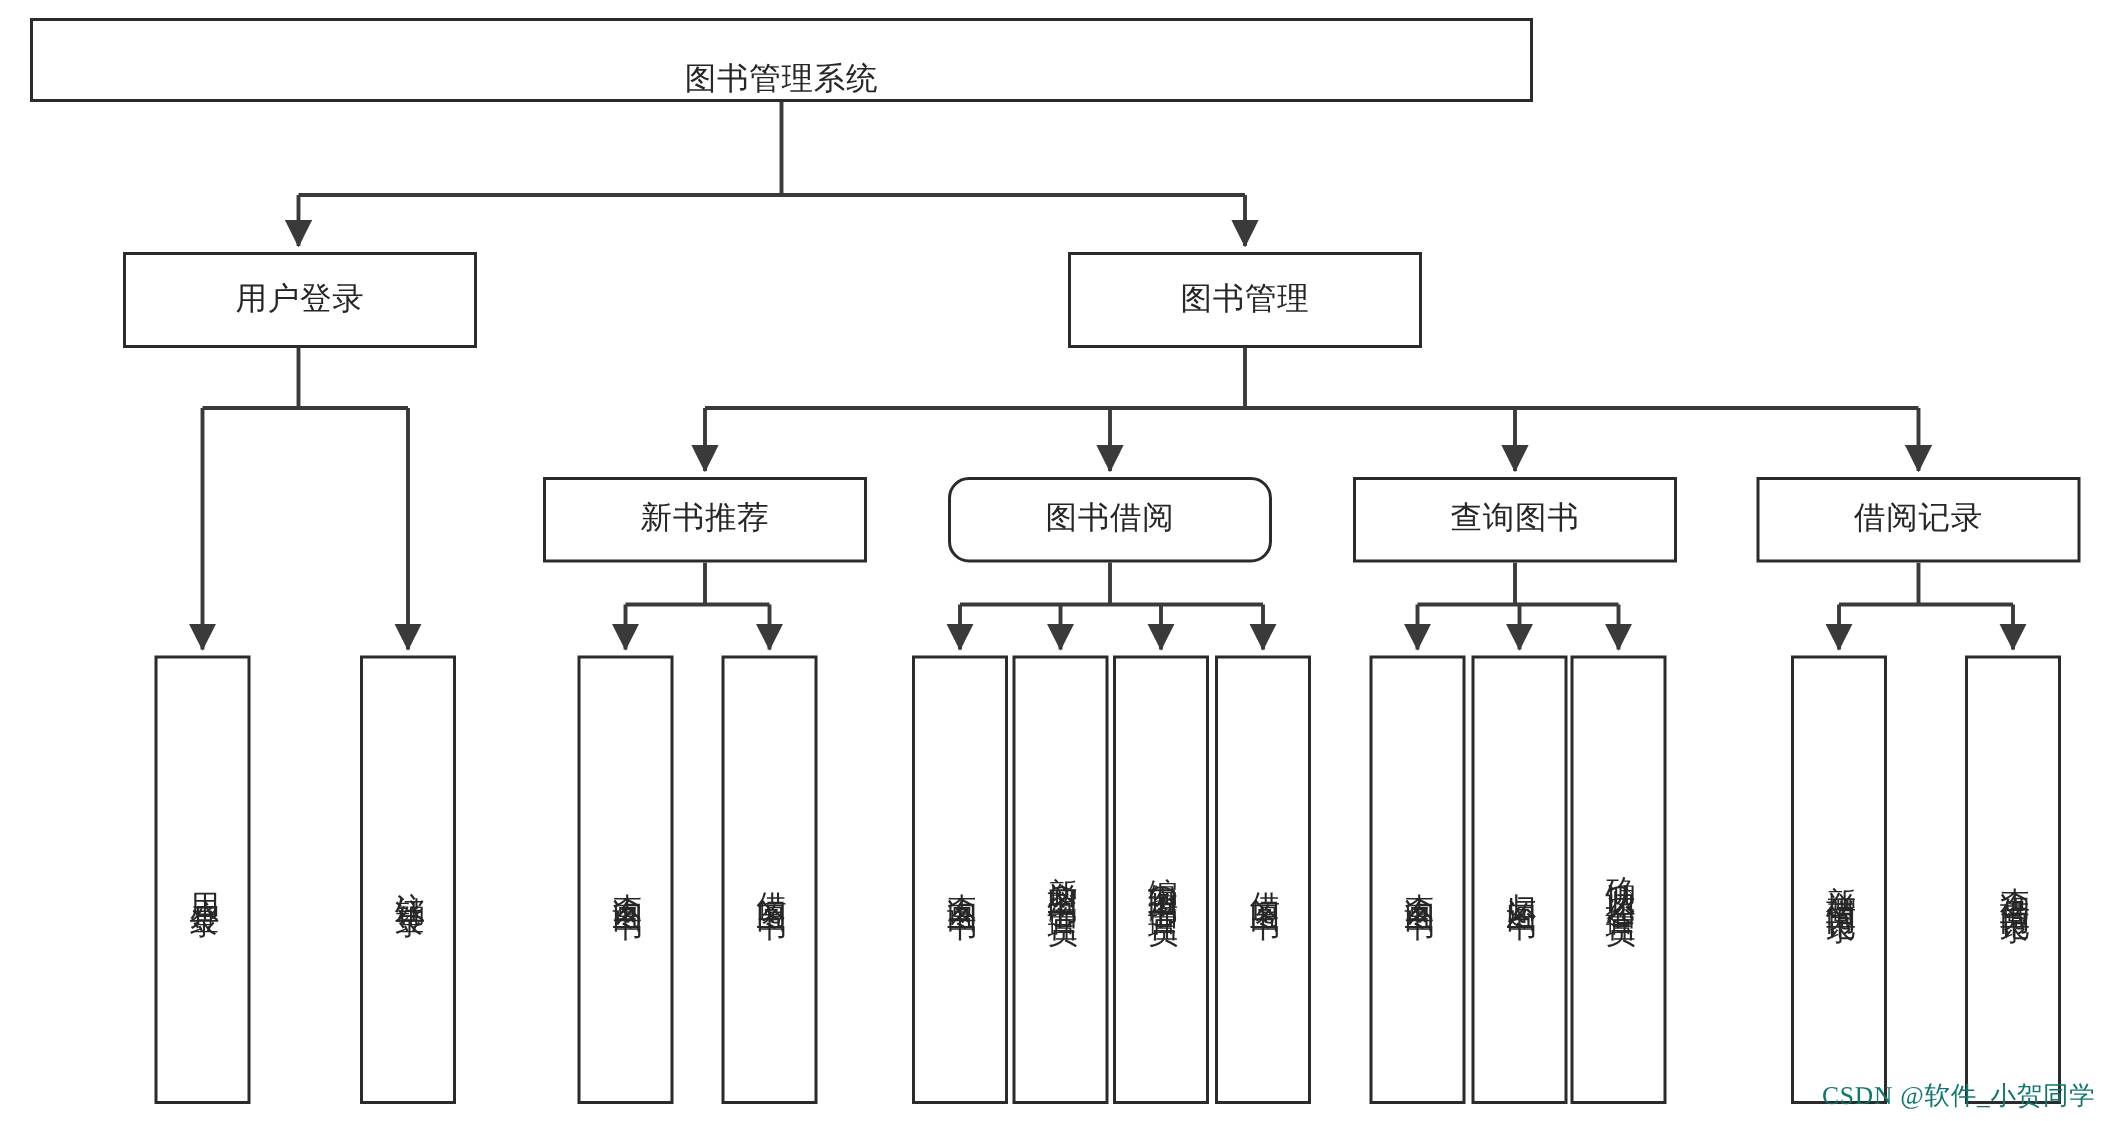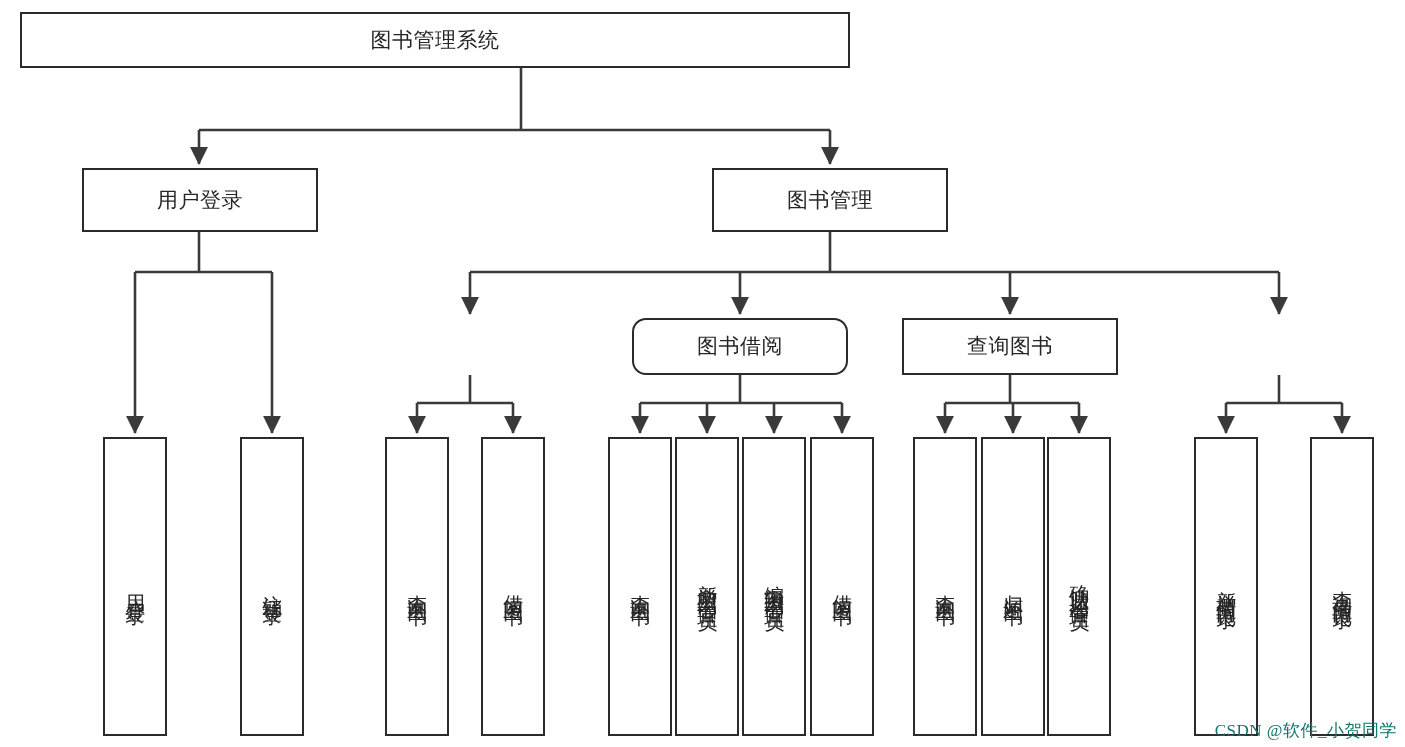--- a/index.html
+++ b/index.html
@@ -112,36 +112,42 @@
       <path d="M 1013 403 L 1013 433" marker-end="url(#arrow)"></path>
       <path d="M 1079 403 L 1079 433" marker-end="url(#arrow)"></path>
 
       <path d="M 1279 375 L 1279 403"></path>
       <path d="M 1226 403 L 1342 403"></path>
       <path d="M 1226 403 L 1226 433" marker-end="url(#arrow)"></path>
       <path d="M 1342 403 L 1342 433" marker-end="url(#arrow)"></path>
     </g>
   </svg>
 
-  <div class="node-box" style="left:20px; top:12px; width:830px; height:56px;">
+  <div class="node-box" style="left:20px; top:12px; width:1002px; height:56px;align-items:flex-end;">
     <span class="node-label">图书管理系统</span>
   </div>
 
   <div class="node-box" style="left:82px; top:168px; width:236px; height:64px;">
     <span class="node-label">用户登录</span>
   </div>
   <div class="node-box" style="left:712px; top:168px; width:236px; height:64px;align-items:center;">
     <span class="node-label">图书管理</span>
   </div>
 
+  <div class="node-box" style="left:362px; top:318px; width:216px; height:57px;">
+    <span class="node-label">新书推荐</span>
+  </div>
   <div class="node-box" style="left:632px; top:318px; width:216px; height:57px;border-radius:14px;">
     <span class="node-label">图书借阅</span>
   </div>
   <div class="node-box" style="left:902px; top:318px; width:216px; height:57px;">
     <span class="node-label">查询图书</span>
+  </div>
+  <div class="node-box" style="left:1171px; top:318px; width:216px; height:57px;">
+    <span class="node-label">借阅记录</span>
   </div>
 
   <div class="node-box vertical" style="left:103px; top:437px; width:64px; height:299px;">
     <span class="node-label">用户登录</span>
   </div>
   <div class="node-box vertical" style="left:240px; top:437px; width:64px; height:299px;">
     <span class="node-label">注销登录</span>
   </div>
 
   <div class="node-box vertical" style="left:385px; top:437px; width:64px; height:299px;">

